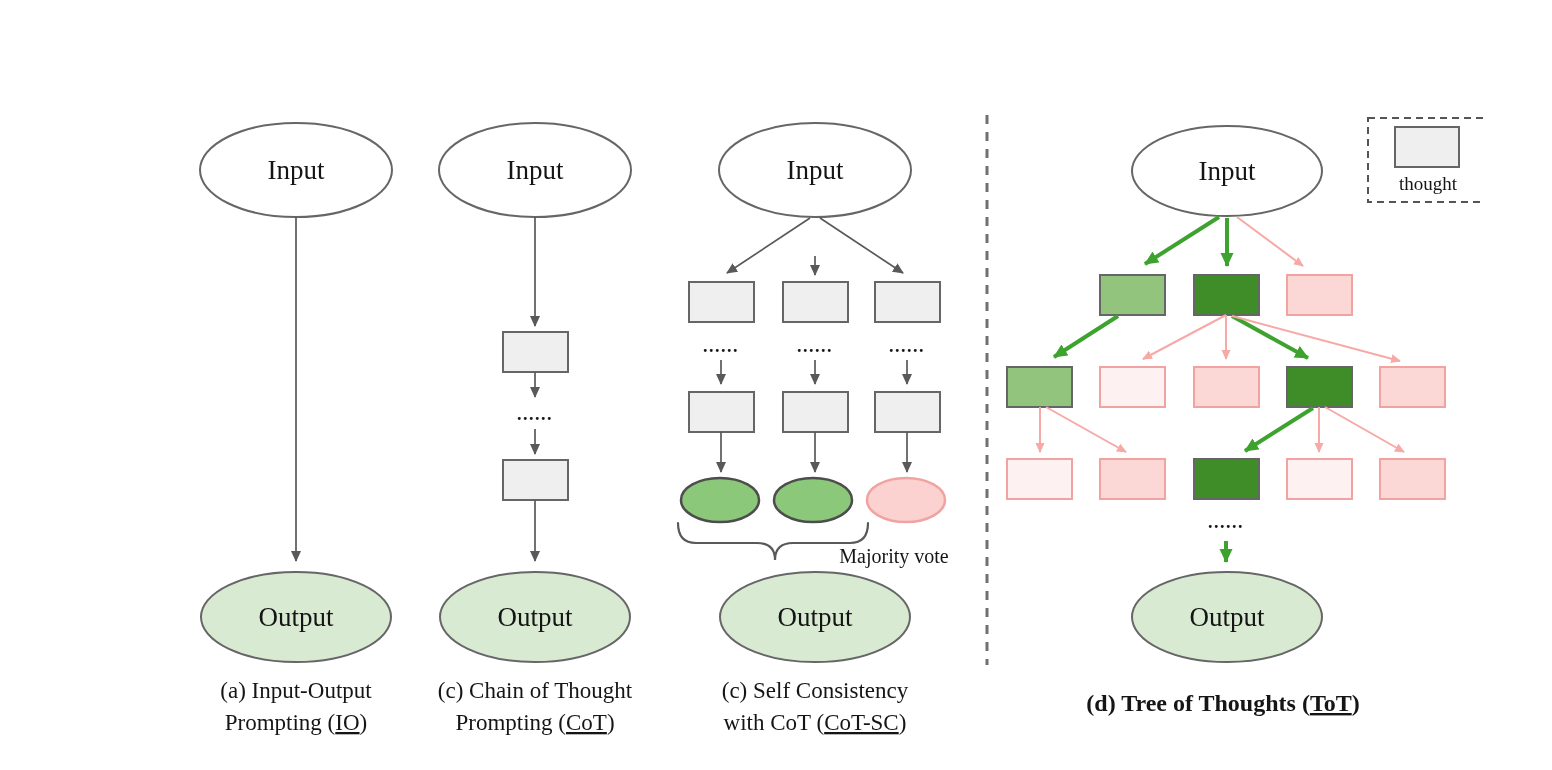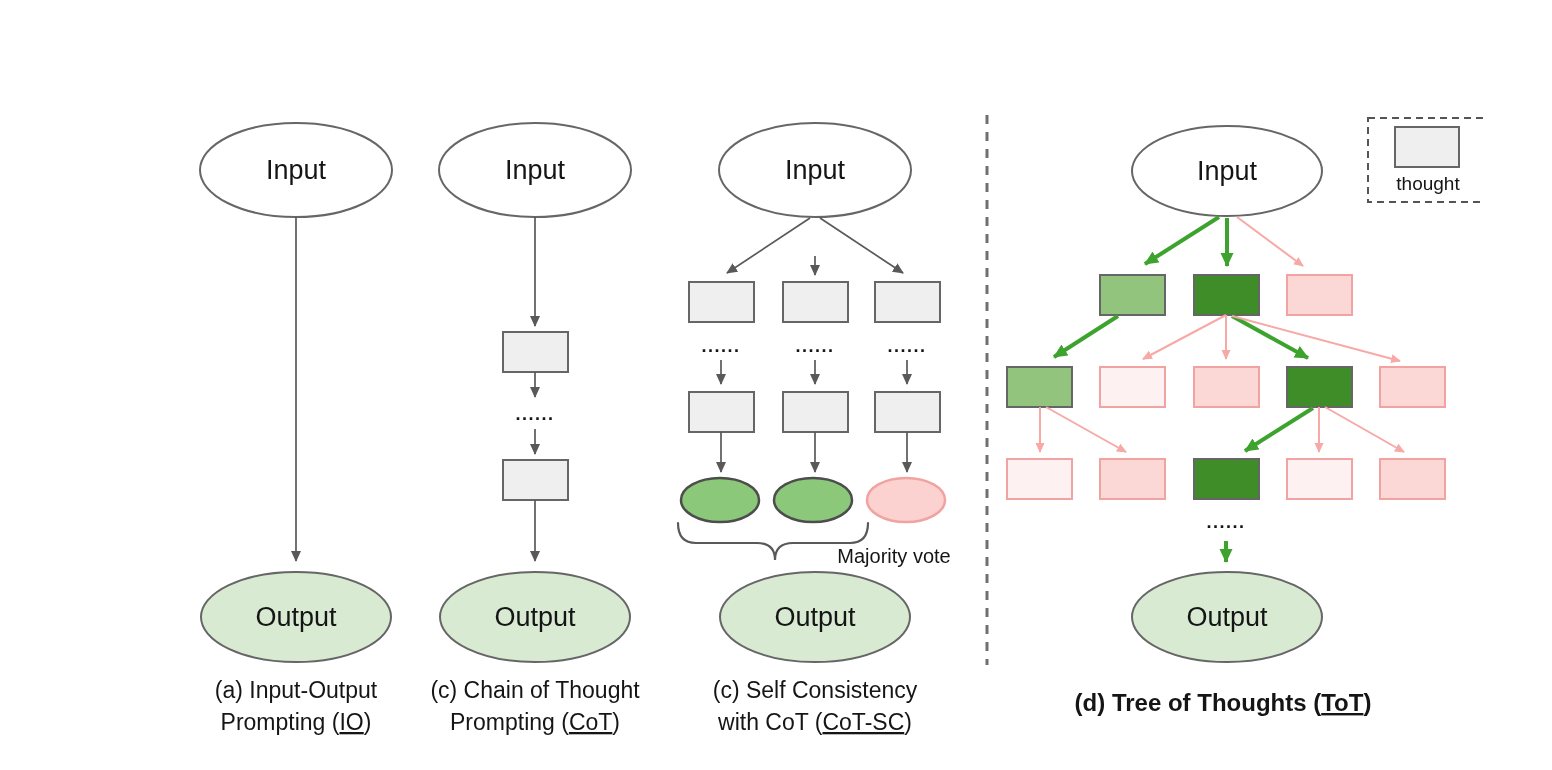--- a/index.html
+++ b/index.html
@@ -1,17 +1,17 @@
 <!DOCTYPE html>
 <html style="--output-fill: #d9ead3; --node-fill: #efefef; --stroke-gray: #666666; --arrow-gray: #595959; --divider: #707070; --text-color: #151515; --green-mid: #93c47d; --green-dark: #3f8d28; --pink-light: #fbd7d5; --pink-faint: #fdf2f1; --pink-stroke: #f0a3a0; --green-arrow: #3da32e; --pink-arrow: #f6a9a5; --sc-green: #8cc87a; --sc-pink: #fcd2d0;"><head>
 <meta charset="utf-8">
 <style>
   html,body{margin:0;padding:0;background:#ffffff;}
   .stage{position:relative;width:1484px;height:770px;background:#fff;overflow:hidden;
-         font-family:Liberation Sans, sans-serif;}
+         font-family:Liberation Serif, serif;}
   svg{display:block;}
 
   
   .el-plain   {fill:#ffffff;stroke:var(--stroke-gray);stroke-width:2;}
   .el-output  {fill:var(--output-fill);stroke:var(--stroke-gray);stroke-width:2;}
   .box-gray   {fill:var(--node-fill);stroke:var(--stroke-gray);stroke-width:2;}
   .box-green-mid  {fill:var(--green-mid);stroke:var(--stroke-gray);stroke-width:2;}
   .box-green-dark {fill:var(--green-dark);stroke:var(--stroke-gray);stroke-width:2;}
   .box-pink       {fill:var(--pink-light);stroke:var(--pink-stroke);stroke-width:2;}
   .box-pink-faint {fill:var(--pink-faint);stroke:var(--pink-stroke);stroke-width:2;}

